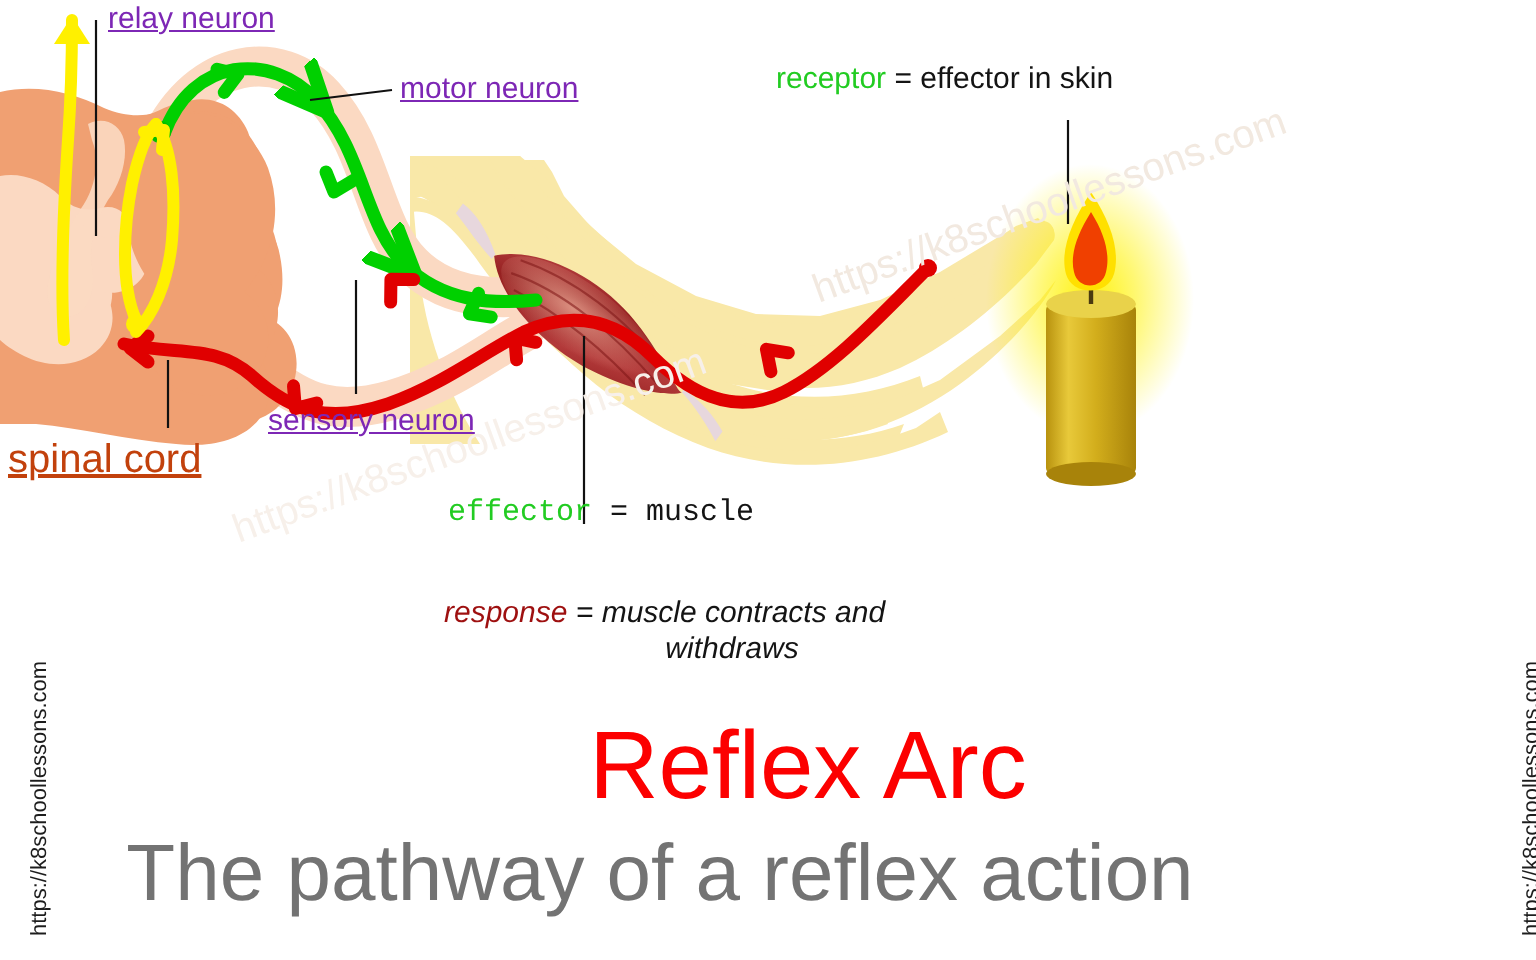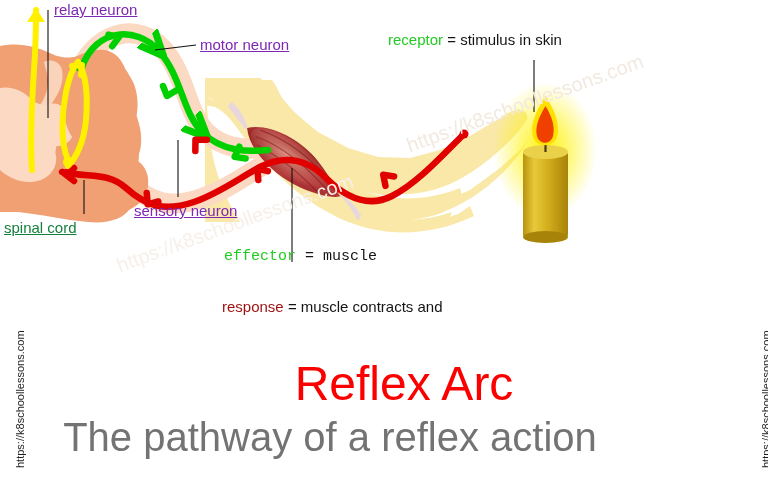--- a/index.html
+++ b/index.html
@@ -3,21 +3,21 @@
 <meta charset="utf-8">
 <style>
   html,body{margin:0;padding:0;background:#ffffff;}
   body{width:768px;height:480px;overflow:hidden;position:relative;
        font-family:"Liberation Sans","DejaVu Sans",sans-serif;}
   #stage{position:absolute;left:0;top:0;width:768px;height:480px;background:#fff;}
   svg.layer{position:absolute;left:0;top:0;width:768px;height:480px;}
 
   .lbl{position:absolute;white-space:nowrap;line-height:1.05;text-decoration:underline;}
   .lbl-purple{color:#7D27B5;font-size:15px;}
-  .lbl-green{color:#15803d;font-size:15px;}
+  .lbl-green{color:#c2410c;font-size:20px;}
   .term-green{color:#22CC22;text-align:right;}
   .term-darkred{color:#9E1010;}
   .eqline{position:absolute;white-space:nowrap;font-size:15px;color:#141414;line-height:1.18;}
   .eqline.center{text-align:center;}
 
   .title-main{position:absolute;left:0;width:768px;text-align:center;
       color:#FC0000;font-size:48px;letter-spacing:0px;margin-left:20px;}
   .title-sub{position:absolute;left:0;width:660px;text-align:center;
       color:#737373;font-size:40px;}
 
@@ -245,30 +245,31 @@
   <div class="lbl lbl-purple" style="left:54px;top:2px;">relay neuron</div>
 
   <div class="lbl lbl-purple" style="left:190px;top:37px;margin-left:10px;">motor neuron</div>
 
   <div class="lbl lbl-purple" style="left:134px;top:203px;">sensory neuron</div>
 
   <div class="lbl lbl-green" style="left:4px;top:220px;">spinal cord</div>
 
   <div class="eqline" style="left:388px;top:31px;">
     <span class="term-green">receptor</span>
-    <span>= stimulus in skin</span>
+    <span>= effector in skin</span>
   </div>
 
 
   <div class="eqline" style="left:224px;top:248px;font-family:Liberation Mono, monospace;">
     <span class="term-green">effector</span>
     <span>= muscle</span>
   </div>
 
-  <div class="eqline center" style="left:222px;top:298px;width:260px;text-align:left;">
+  <div class="eqline center" style="left:222px;top:298px;width:260px;text-align:left;font-style:italic;">
     <span class="term-darkred">response</span>
     <span>= muscle contracts and</span>
+    <div style="text-align:center;padding-left:28px;">withdraws</div>
   </div>
 
   <div class="title-main" style="top:356px;">Reflex Arc</div>
   <div class="title-sub" style="top:415px;">The pathway of a reflex action</div>
 
 </div>
 
 </body></html>

